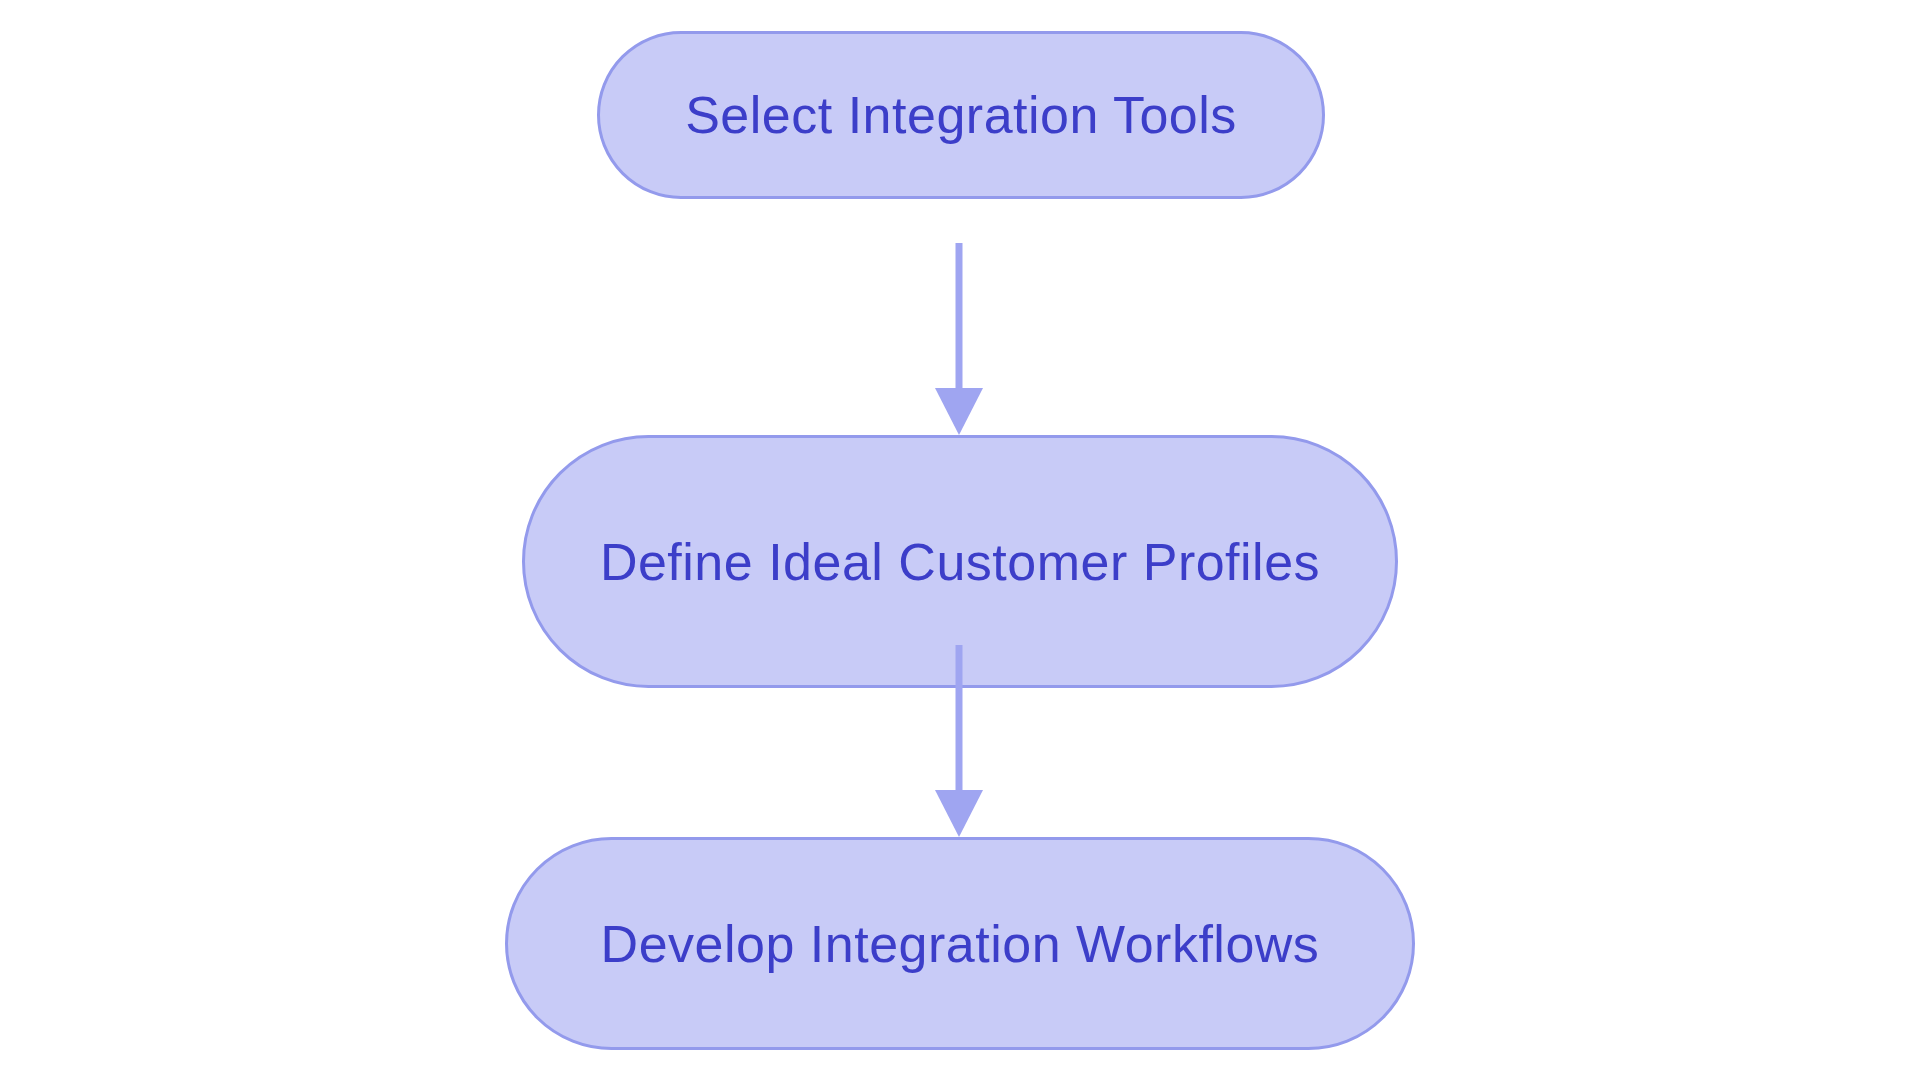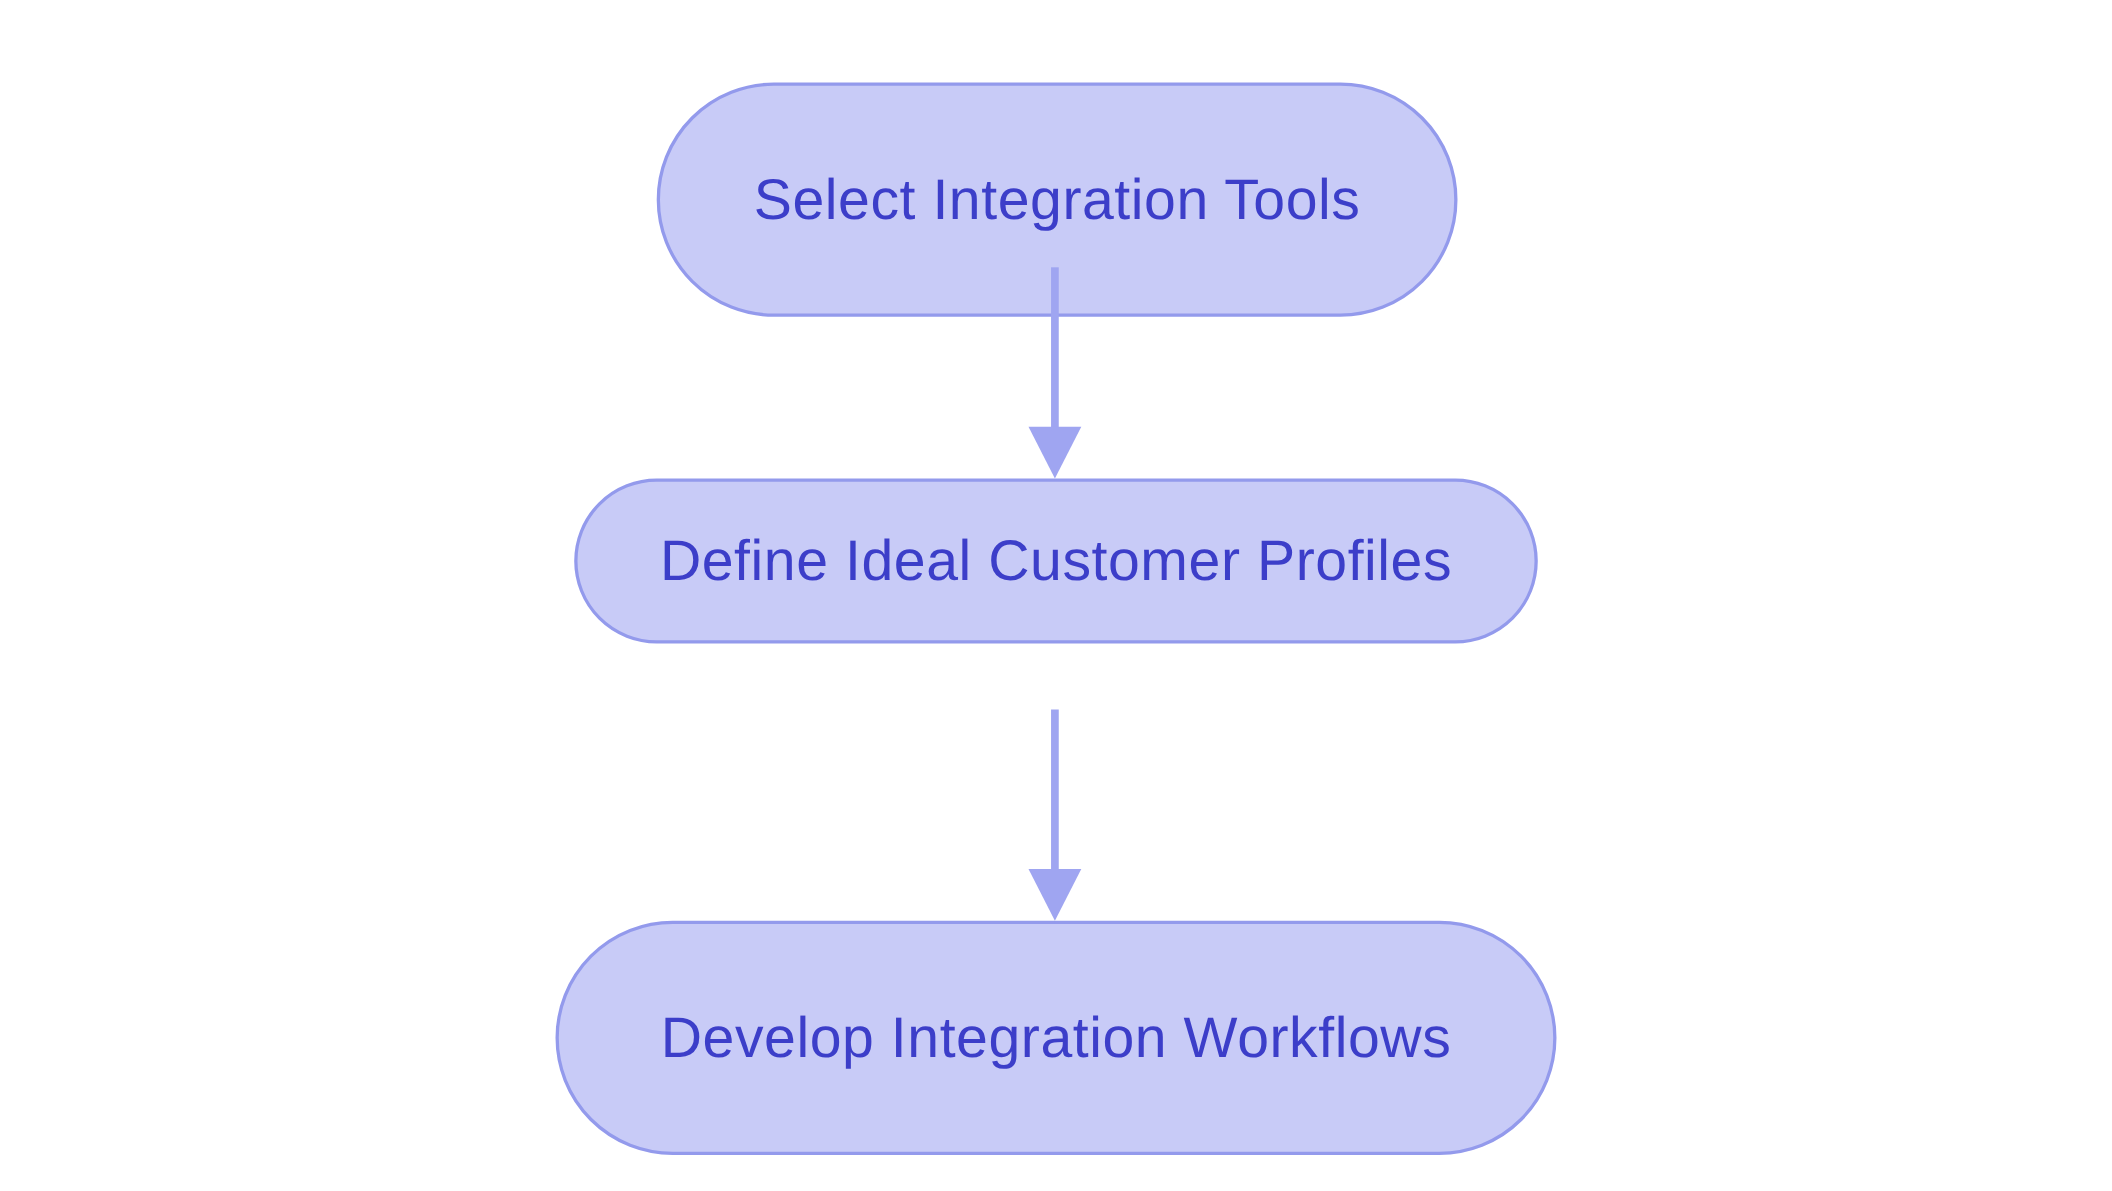--- a/index.html
+++ b/index.html
@@ -22,22 +22,22 @@
     background: #c8cbf7;
     border: 3px solid #939aec;
     border-radius: 999px;
     color: #3c3ec9;
     font-size: 52px;
     font-weight: 400;
     letter-spacing: 0.5px;
     text-align: center;
     white-space: nowrap;
   }
-  .node-1 { left: 597px; top: 31px;  width: 728px; height: 213px; margin-top: 44px; }
-  .node-2 { left: 522px; top: 435px; width: 876px; height: 150px; }
+  .node-1 { left: 597px; top: 31px;  width: 728px; height: 168px; }
+  .node-2 { left: 522px; top: 435px; width: 876px; height: 253px; }
   .node-3 { left: 505px; top: 837px; width: 910px; height: 213px; }
 
   .edge { position: absolute; }
   .edge .shaft {
     position: absolute;
     left: 50%;
     transform: translateX(-50%);
     top: 0;
     width: 7px;
     background: #9fa5f1;

